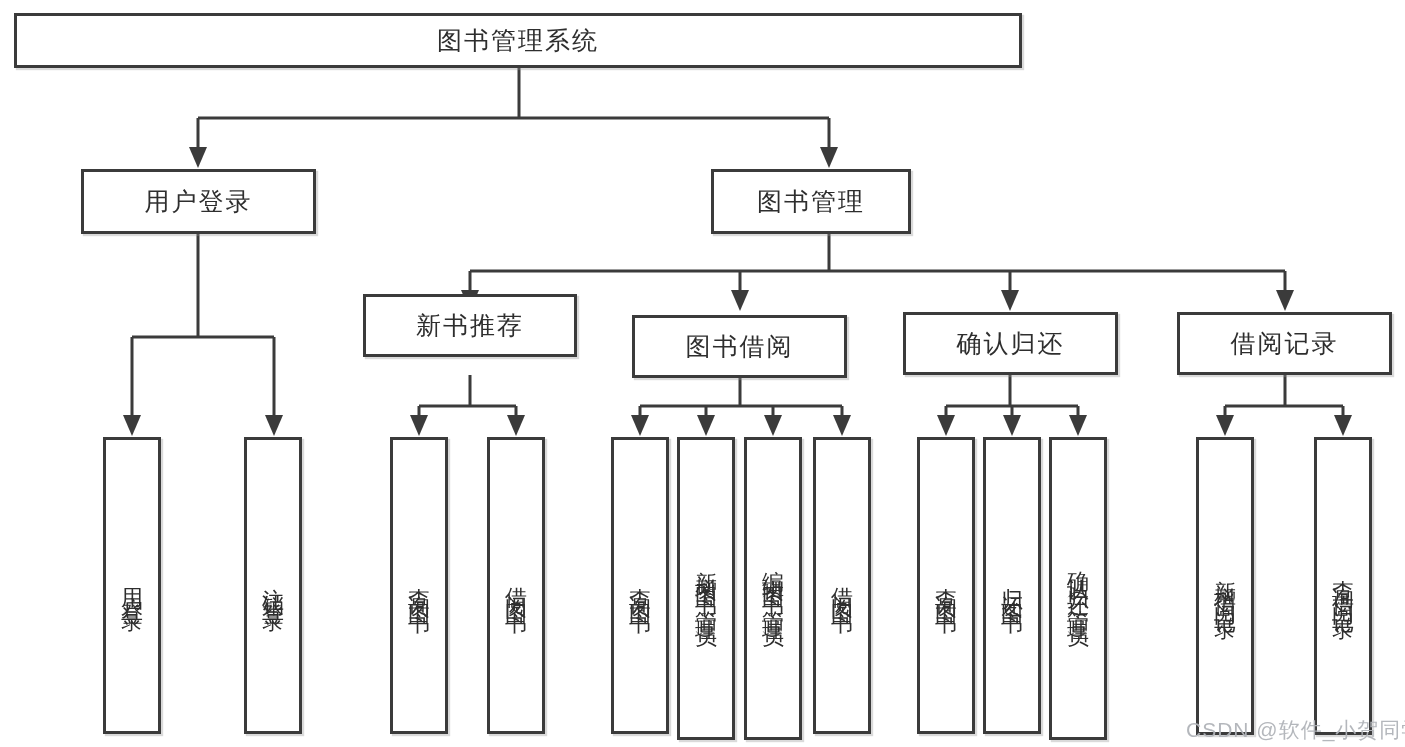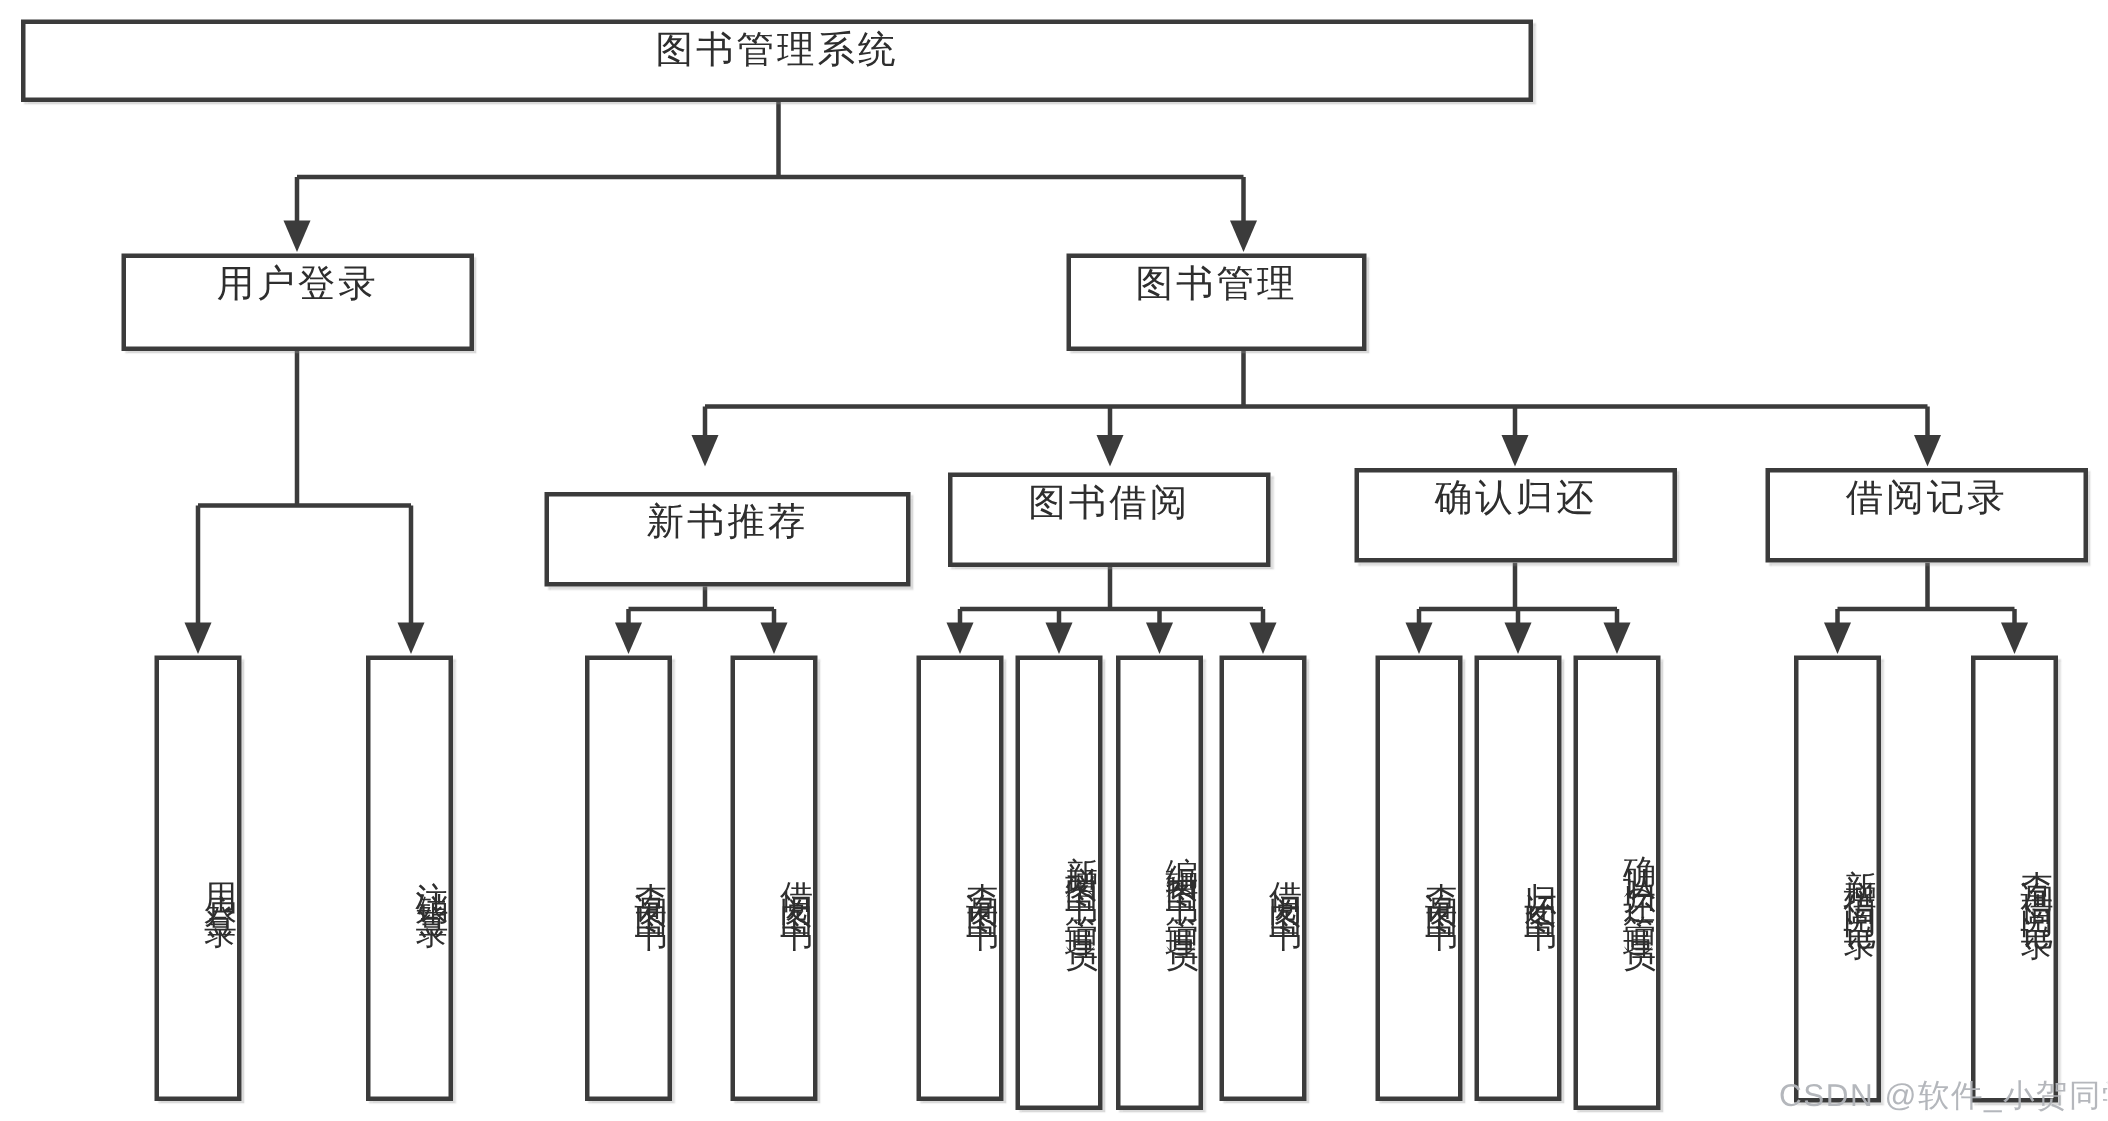--- a/index.html
+++ b/index.html
@@ -17,21 +17,21 @@
     overflow:hidden;
   }
   svg.connectors{position:absolute;left:0;top:0;z-index:1;}
   .connectors path{stroke:var(--line);stroke-width:3;fill:none;}
   .connectors polygon{fill:var(--line);stroke:none;}
   .box{
     position:absolute;z-index:2;
     box-sizing:border-box;
     background:var(--bg);
     border:3px solid var(--line);
-    display:flex;align-items:flex-start;justify-content:center;
+    display:flex;align-items:center;justify-content:center;
     color:var(--text);
     box-shadow:2px 2px 1px rgba(150,150,150,.35);
   }
   .box-h{font-size:25px;letter-spacing:2px;white-space:nowrap;}
   .box-v{
     width:58px;top:437px;
     writing-mode:vertical-rl;text-orientation:mixed;
     font-size:22px;letter-spacing:8px;line-height:1;
   }
   .watermark{
@@ -84,21 +84,21 @@
     <span>图书管理系统</span>
   </div>
 
   <div class="box box-h" style="left:81px;top:169px;width:235px;height:65px">
     <span>用户登录</span>
   </div>
   <div class="box box-h" style="left:711px;top:169px;width:200px;height:65px">
     <span>图书管理</span>
   </div>
 
-  <div class="box box-h" style="left:363px;top:328px;width:244px;height:63px">
+  <div class="box box-h" style="left:363px;top:294px;width:214px;height:63px">
     <span>新书推荐</span>
   </div>
   <div class="box box-h" style="left:632px;top:315px;width:215px;height:63px">
     <span>图书借阅</span>
   </div>
   <div class="box box-h" style="left:903px;top:312px;width:215px;height:63px">
     <span>确认归还</span>
   </div>
   <div class="box box-h" style="left:1177px;top:312px;width:215px;height:63px">
     <span>借阅记录</span>

